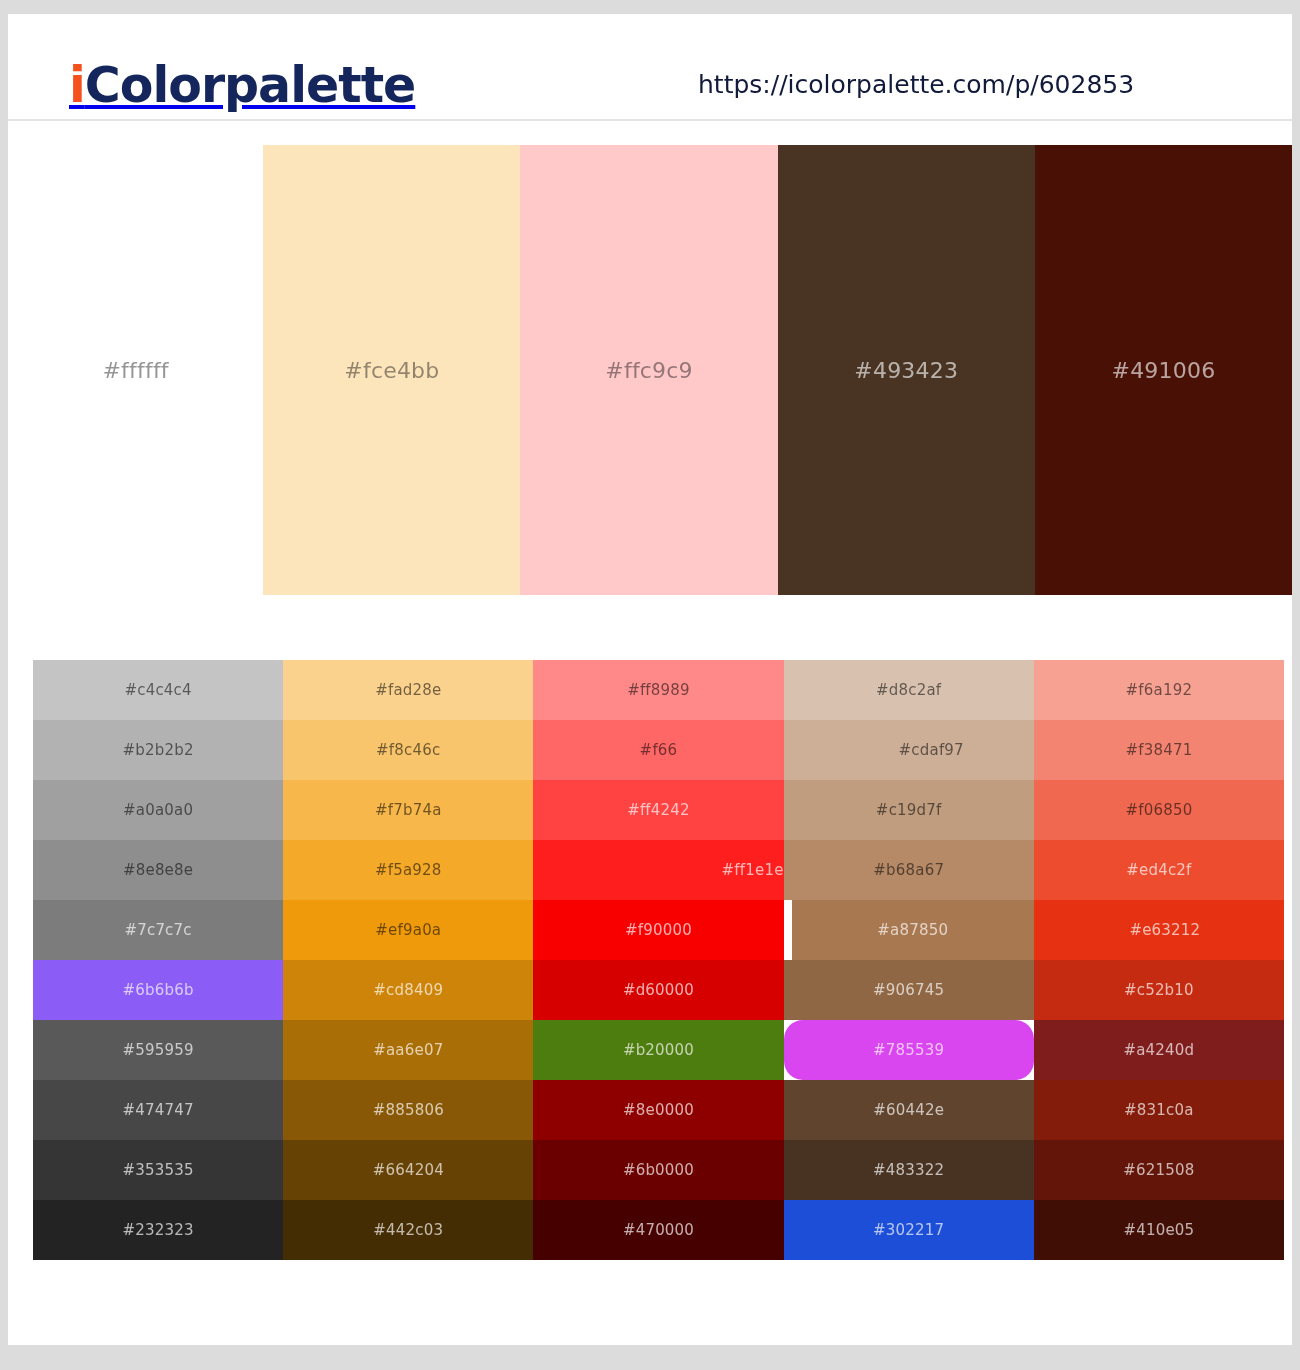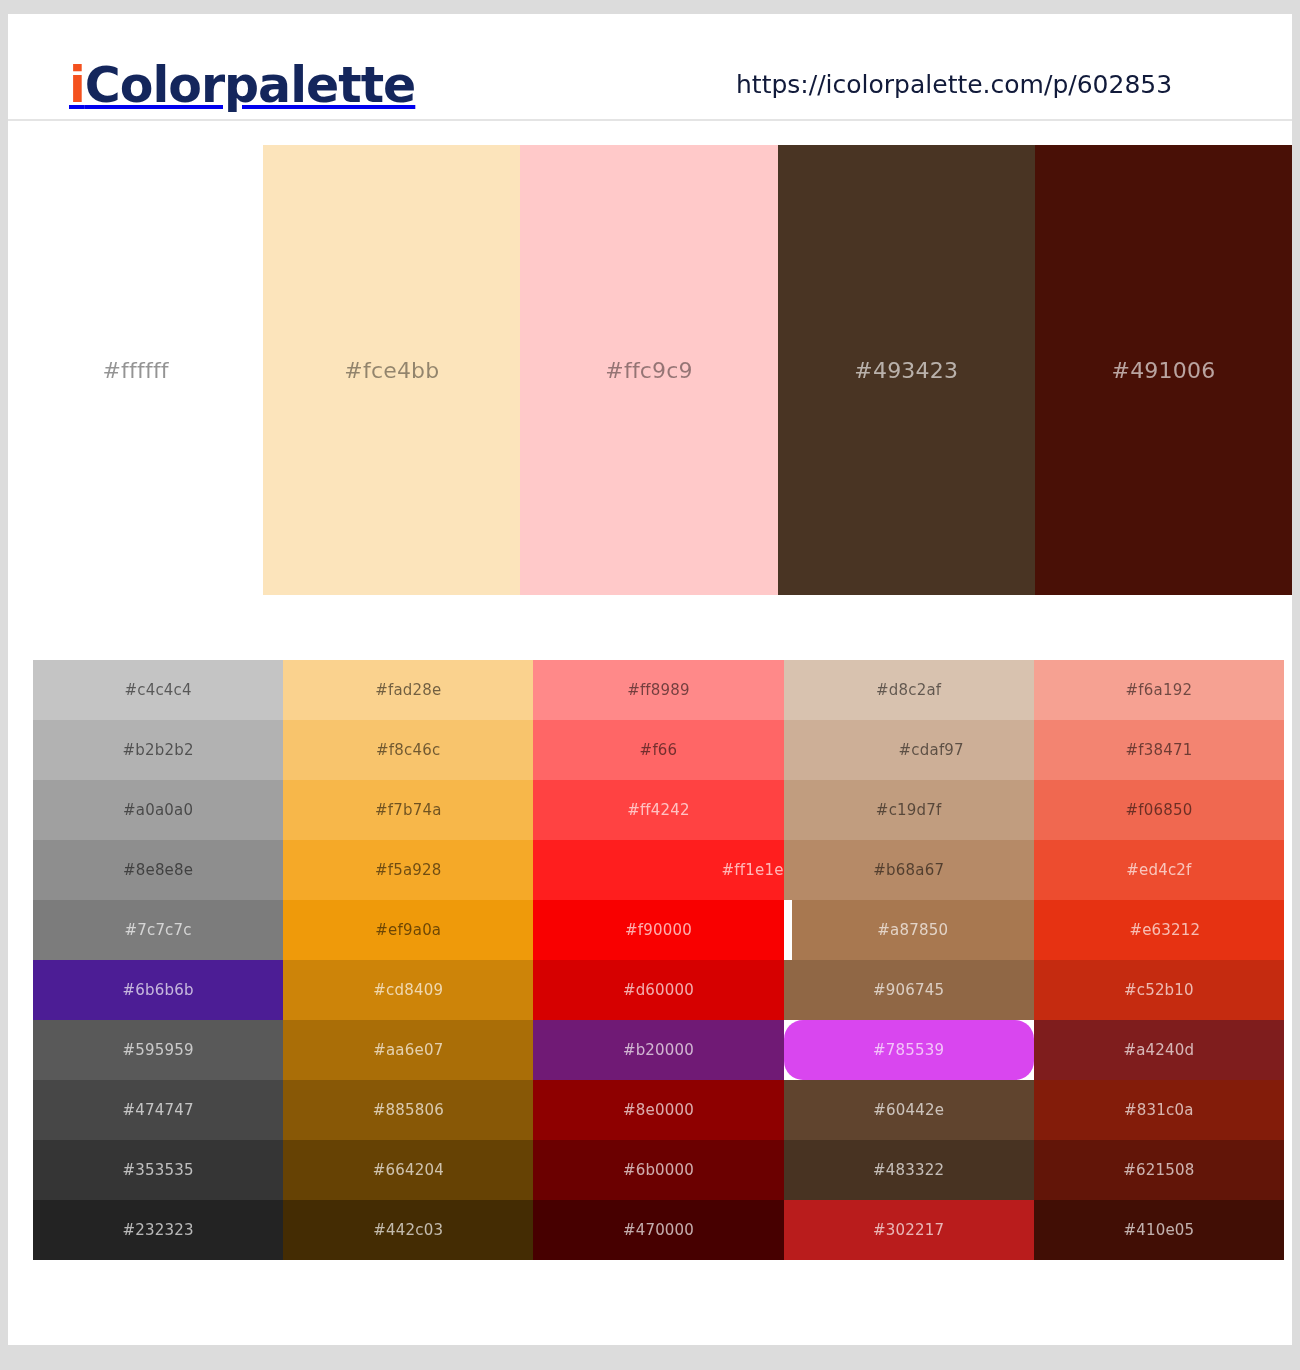--- a/index.html
+++ b/index.html
@@ -34,21 +34,21 @@
     font-family:"DejaVu Sans", sans-serif;
     font-size:49px;
     font-weight:bold;
     letter-spacing:-1px;
     white-space:nowrap;
   }
   #logo .accent { color:#f4511e; }
   #logo .brand  { color:#14265c; }
   #url {
     position:absolute;
-    left:728px; top:56px;
+    left:690px; top:56px;
     width:520px;
     font-family:"DejaVu Sans", sans-serif;
     font-size:25px;
     color:#111a3a;
     white-space:nowrap;
   }
 
   
   #main-strip {
     position:absolute;
@@ -201,42 +201,42 @@
         </div>
         <div class="cell light-text" style="background: rgb(249, 0, 0);">
           <span>#f90000</span>
         </div>
         <div class="cell light-text" style="background: rgb(168, 120, 80); margin-left: 8px;">
           <span>#a87850</span>
         </div>
         <div class="cell light-text" style="background: rgb(230, 50, 18); padding-left: 12px;">
           <span>#e63212</span>
         </div>
-        <div class="cell light-text" style="background: #4c1d95; text-align: center;">
+        <div class="cell light-text" style="background: #8b5cf6; text-align: center;">
           <span>#6b6b6b</span>
         </div>
         <div class="cell light-text" style="background: rgb(205, 132, 9);">
           <span>#cd8409</span>
         </div>
         <div class="cell light-text" style="background: rgb(214, 0, 0);">
           <span>#d60000</span>
         </div>
         <div class="cell light-text" style="background: rgb(144, 103, 69);">
           <span>#906745</span>
         </div>
         <div class="cell light-text" style="background: rgb(197, 43, 16);">
           <span>#c52b10</span>
         </div>
         <div class="cell light-text" style="background: rgb(89, 89, 89);">
           <span>#595959</span>
         </div>
         <div class="cell light-text" style="background: rgb(170, 110, 7);">
           <span>#aa6e07</span>
         </div>
-        <div class="cell light-text" style="background: #701a75;">
+        <div class="cell light-text" style="background: #4d7c0f;">
           <span>#b20000</span>
         </div>
         <div class="cell light-text" style="background: #d946ef; border-radius: 19px;">
           <span>#785539</span>
         </div>
         <div class="cell light-text" style="background: #7f1d1d;">
           <span>#a4240d</span>
         </div>
         <div class="cell light-text" style="background: rgb(71, 71, 71);">
           <span>#474747</span>
@@ -270,21 +270,21 @@
         </div>
         <div class="cell light-text" style="background: rgb(35, 35, 35);">
           <span>#232323</span>
         </div>
         <div class="cell light-text" style="background: rgb(68, 44, 3);">
           <span>#442c03</span>
         </div>
         <div class="cell light-text" style="background: rgb(71, 0, 0);">
           <span>#470000</span>
         </div>
-        <div class="cell light-text" style="background: #b91c1c;">
+        <div class="cell light-text" style="background: #1d4ed8;">
           <span>#302217</span>
         </div>
         <div class="cell light-text" style="background: rgb(65, 14, 5);">
           <span>#410e05</span>
         </div>
       </div>
 
   </div>
   <div id="footer-band"></div>
 </div>

